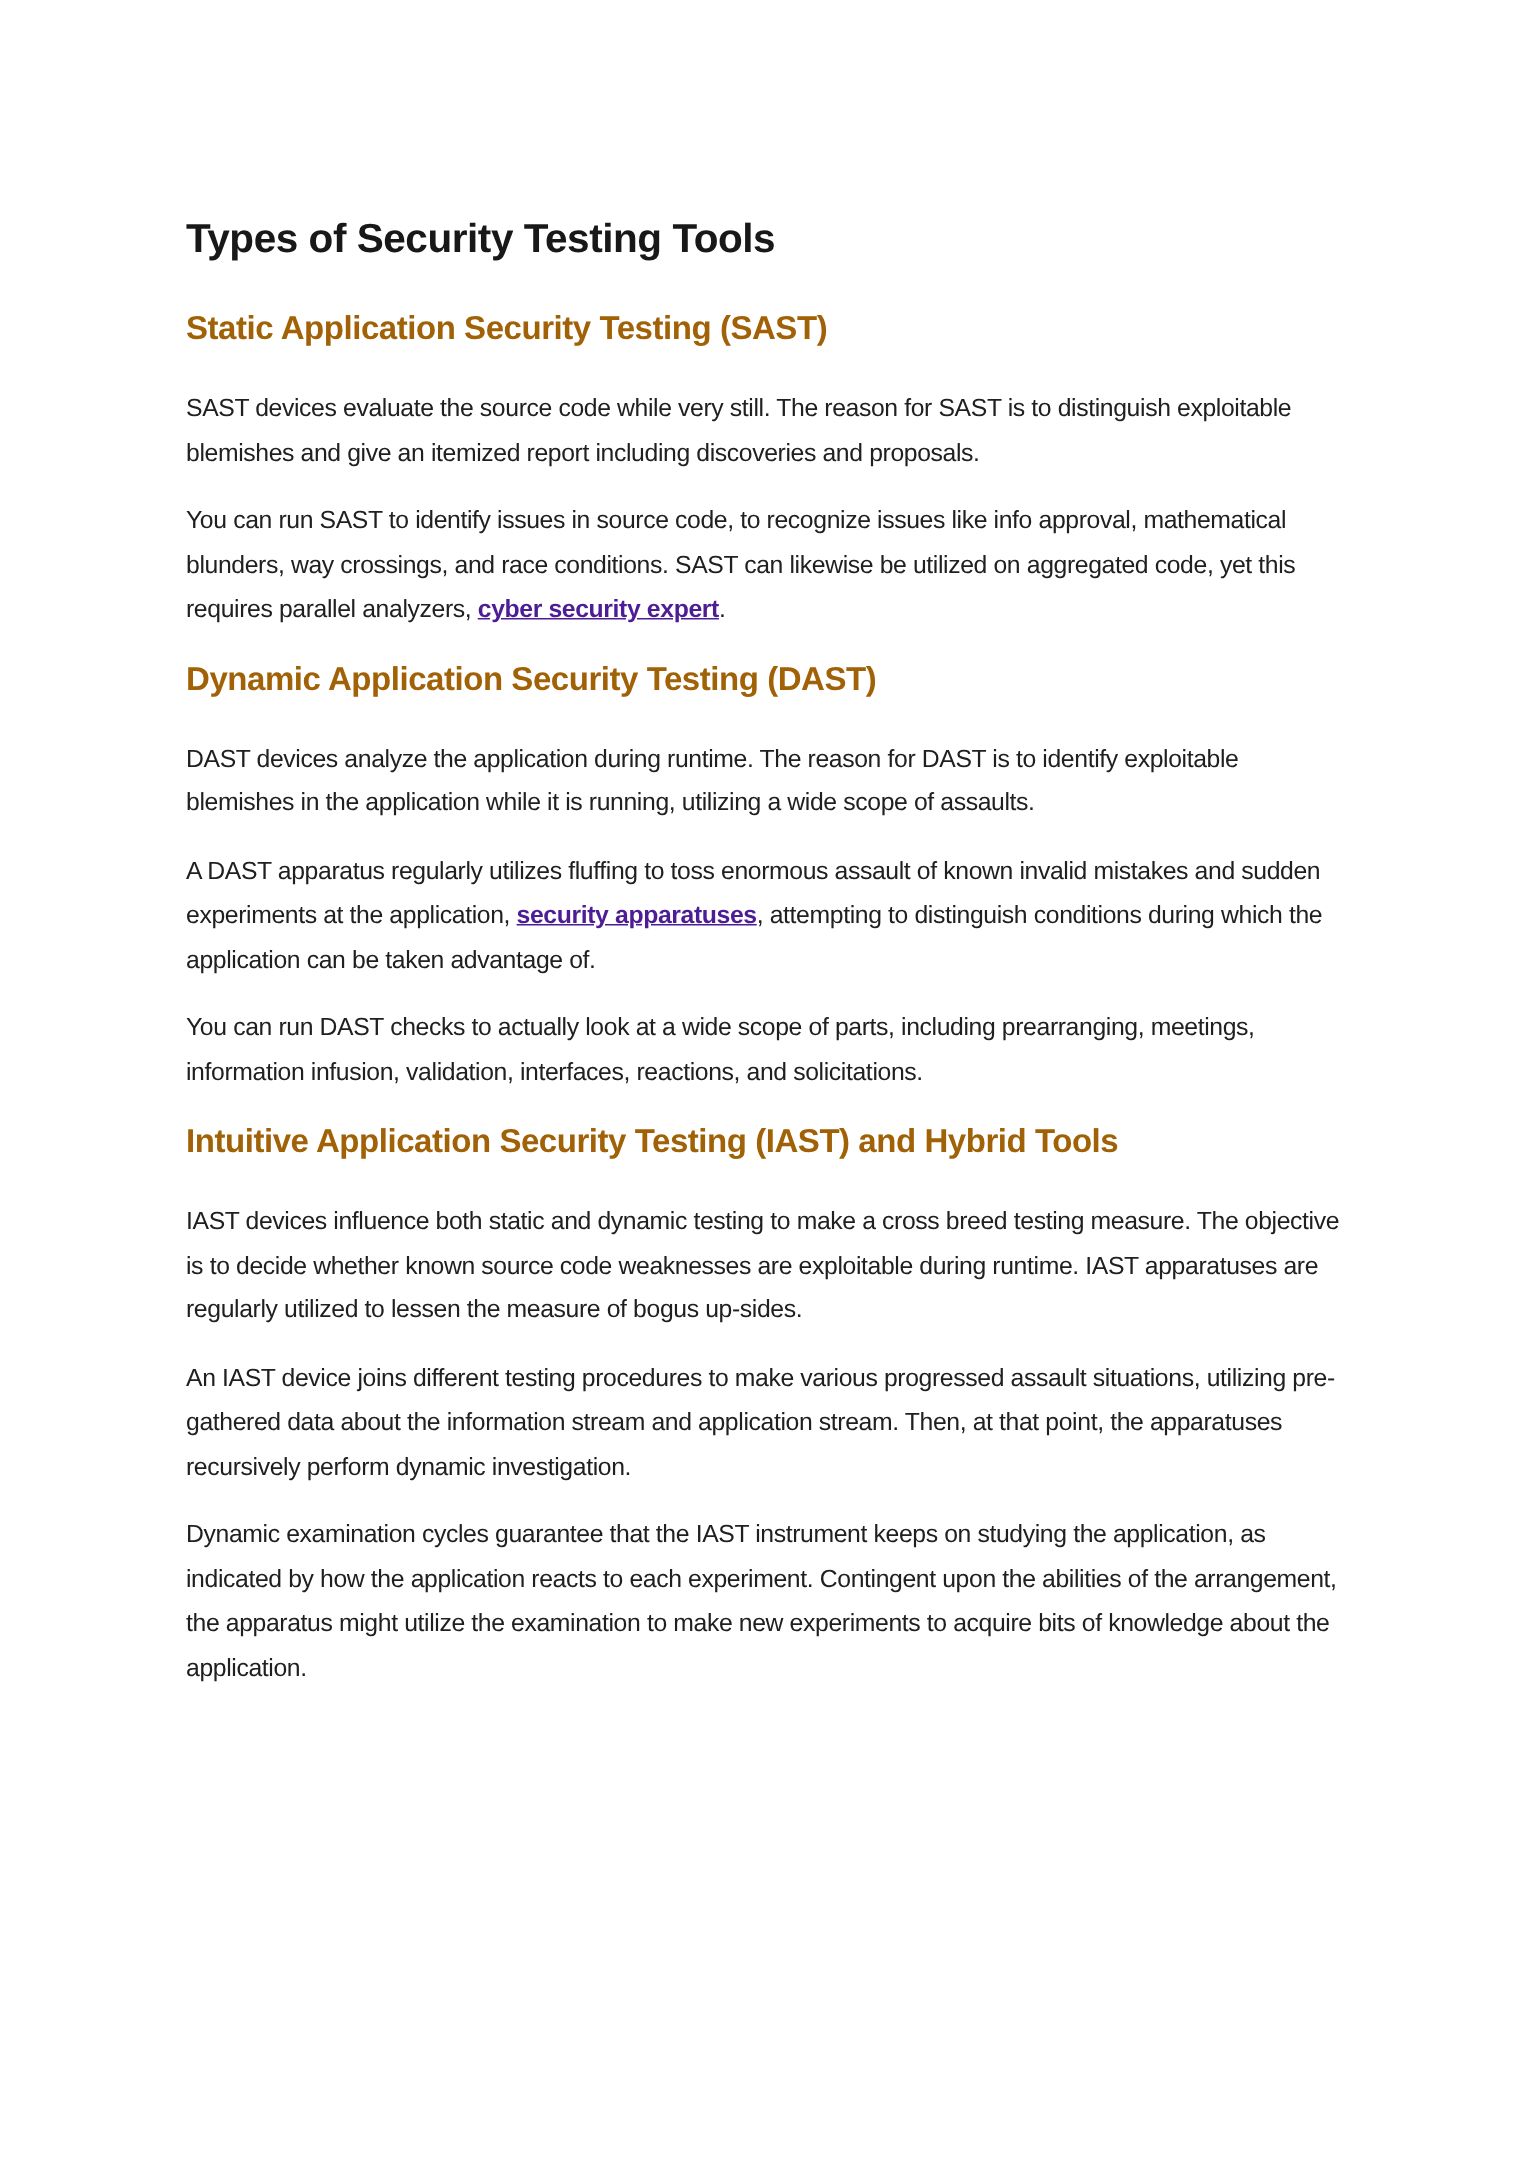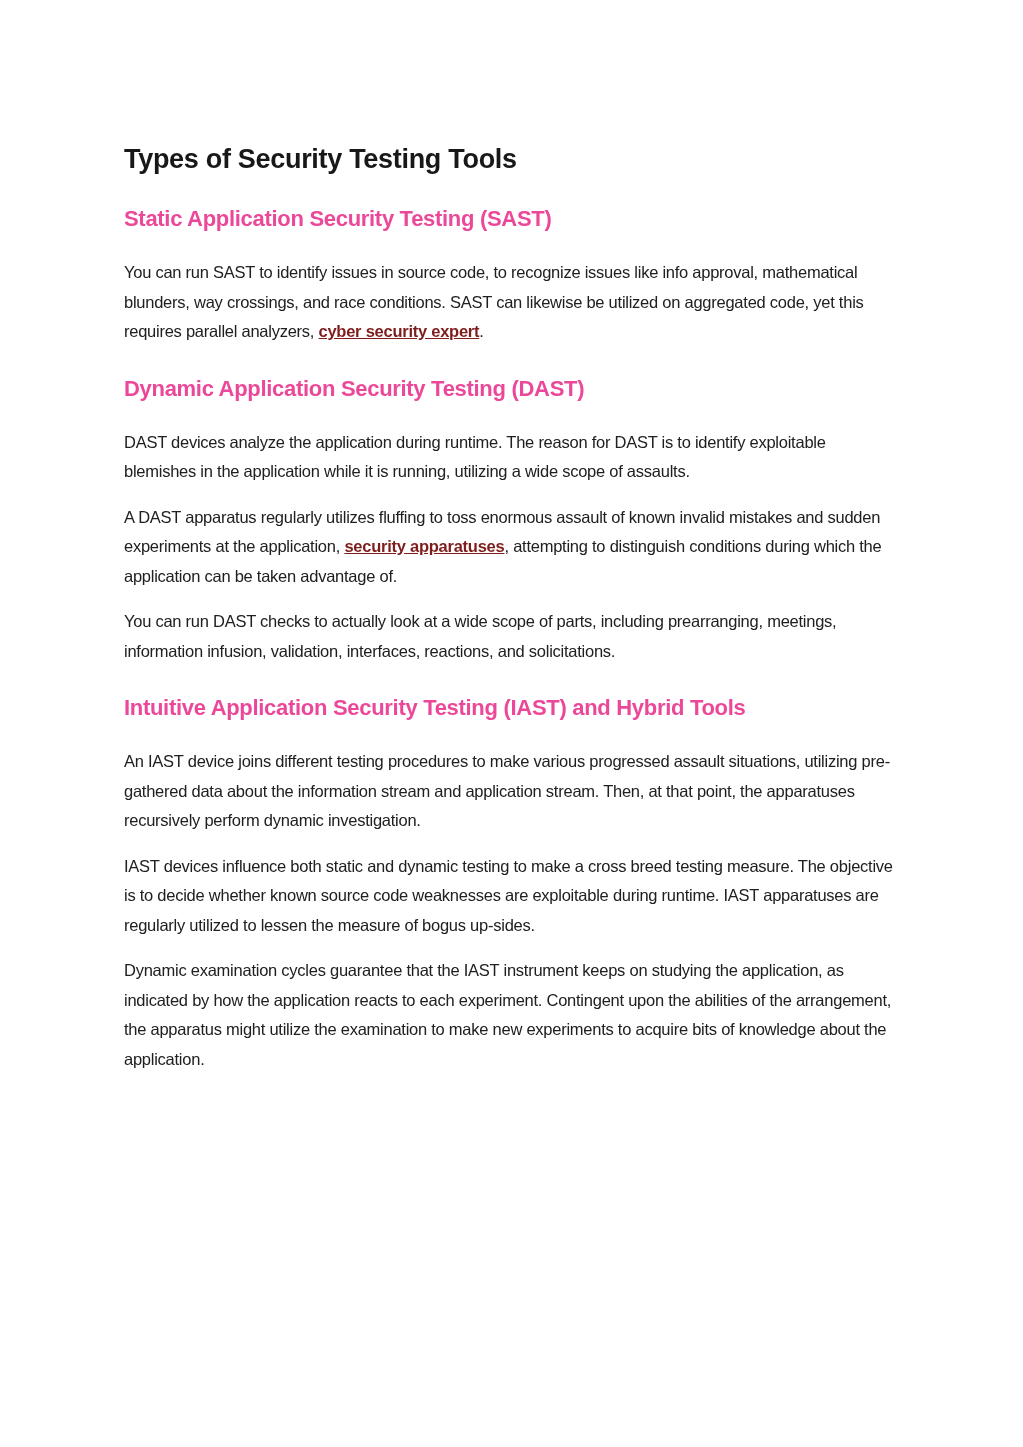--- a/index.html
+++ b/index.html
@@ -25,61 +25,62 @@
     line-height: 32px;
     font-weight: bold;
     color: #181818;
     letter-spacing: -0.3px;
     margin: 15px 0 30px 0;
   }
   h2.section-heading {
     font-size: 22px;
     line-height: 27px;
     font-weight: bold;
-    color: #ec4899;
+    color: #a16207;
     letter-spacing: -0.3px;
-    margin: 28px 0 26px 0;
+    margin: 17px 0 26px 0;
   }
   p.body-paragraph {
     font-size: 16.5px;
     line-height: 29.5px;
     letter-spacing: -0.25px;
     color: #202020;
     margin: 0 0 16px 0;
   }
   a.doc-link {
-    color: #7f1d1d;
+    color: #4c1d95;
     font-weight: bold;
     text-decoration: underline;
     cursor: pointer;
   }
 </style>
 </head>
 <body>
 
 <div class="page">
   <div class="content">
 
     <h1 class="doc-title">Types of Security Testing Tools</h1>
 
     <h2 class="section-heading">Static Application Security Testing (SAST)</h2>
 
+    <p class="body-paragraph"><span>SAST devices evaluate the source code while very still. The reason for SAST is to distinguish exploitable blemishes and give an itemized report including discoveries and proposals.</span></p>
 
     <p class="body-paragraph"><span>You can run SAST to identify issues in source code, to recognize issues like info approval, mathematical blunders, way crossings, and race conditions. SAST can likewise be utilized on aggregated code, yet this requires parallel analyzers, </span><a class="doc-link">cyber security expert</a><span>.</span></p>
 
     <h2 class="section-heading">Dynamic Application Security Testing (DAST)</h2>
 
     <p class="body-paragraph"><span>DAST devices analyze the application during runtime. The reason for DAST is to identify exploitable blemishes in the application while it is running, utilizing a wide scope of assaults.</span></p>
 
     <p class="body-paragraph"><span>A DAST apparatus regularly utilizes fluffing to toss enormous assault of known invalid mistakes and sudden experiments at the application, </span><a class="doc-link">security apparatuses</a><span>, attempting to distinguish conditions during which the application can be taken advantage of.</span></p>
 
     <p class="body-paragraph"><span>You can run DAST checks to actually look at a wide scope of parts, including prearranging, meetings, information infusion, validation, interfaces, reactions, and solicitations.</span></p>
 
     <h2 class="section-heading">Intuitive Application Security Testing (IAST) and Hybrid Tools</h2>
 
+    <p class="body-paragraph"><span>IAST devices influence both static and dynamic testing to make a cross breed testing measure. The objective is to decide whether known source code weaknesses are exploitable during runtime. IAST apparatuses are regularly utilized to lessen the measure of bogus up-sides.</span></p>
+
     <p class="body-paragraph"><span>An IAST device joins different testing procedures to make various progressed assault situations, utilizing pre-gathered data about the information stream and application stream. Then, at that point, the apparatuses recursively perform dynamic investigation.</span></p>
-
-    <p class="body-paragraph"><span>IAST devices influence both static and dynamic testing to make a cross breed testing measure. The objective is to decide whether known source code weaknesses are exploitable during runtime. IAST apparatuses are regularly utilized to lessen the measure of bogus up-sides.</span></p>
 
     <p class="body-paragraph"><span>Dynamic examination cycles guarantee that the IAST instrument keeps on studying the application, as indicated by how the application reacts to each experiment. Contingent upon the abilities of the arrangement, the apparatus might utilize the examination to make new experiments to acquire bits of knowledge about the application.</span></p>
 
   </div>
 </div>
 
 </body></html>

